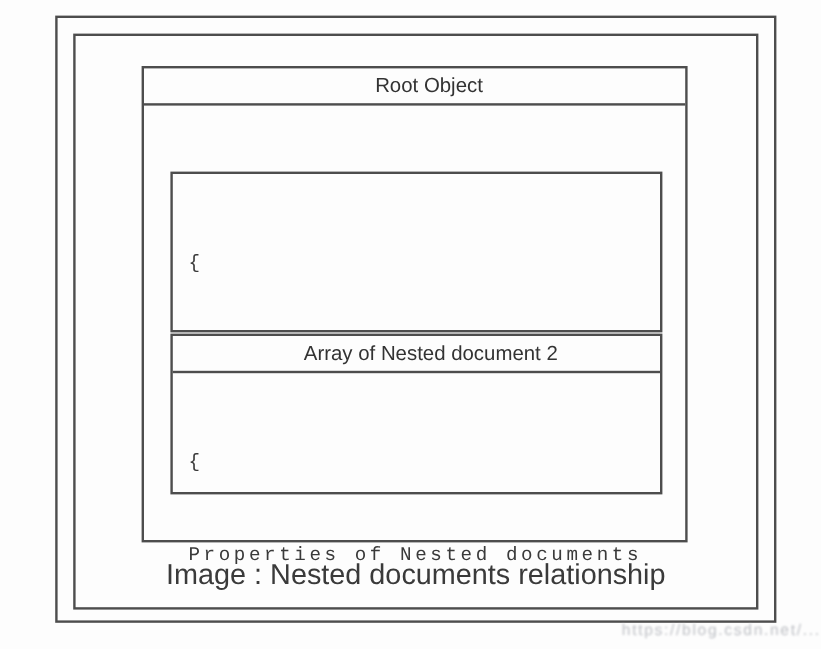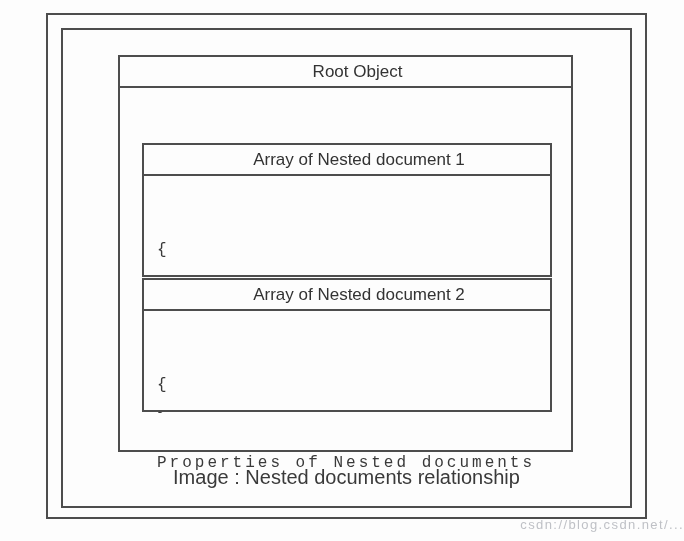--- a/index.html
+++ b/index.html
@@ -81,21 +81,21 @@
     line-height: 26px;
     color: #3a3a3a;
     white-space: pre;
   }
   .caption {
     position: absolute;
     left: 0;
     top: 436px;
     width: 100%;
     text-align: center;
-    font-size: 20px;
+    font-size: 24px;
     color: #3a3a3a;
   }
   .wm-zhihu {
     position: absolute;
     right: 13px;
     top: 497px;
     font-size: 21px;
     font-weight: bold;
     color: #3c3c3c;
     letter-spacing: 1px;
@@ -126,21 +126,20 @@
 
   <div class="outer-frame">
     <div class="inner-frame">
 
       <div class="root-box">
         <div class="box-header">Root Object</div>
 
         <div class="root-body">
 
           <div class="nested-box first">
-            <div class="box-header">Array of Nested document 1</div>
             <div class="box-body">
               <div>{</div>
               <div>Properties of Nested documents</div>
               <div>}</div>
             </div>
           </div>
 
           <div class="nested-box second">
             <div class="box-header">Array of Nested document 2</div>
             <div class="box-body">
@@ -152,15 +151,15 @@
 
         </div>
       </div>
 
       <div class="caption">Image : Nested documents relationship</div>
 
     </div>
   </div>
 
 
-  <div class="wm-url">csdn://blog.csdn.net/...</div>
+  <div class="wm-url">https://blog.csdn.net/...</div>
 
 </div>
 
 </body></html>

